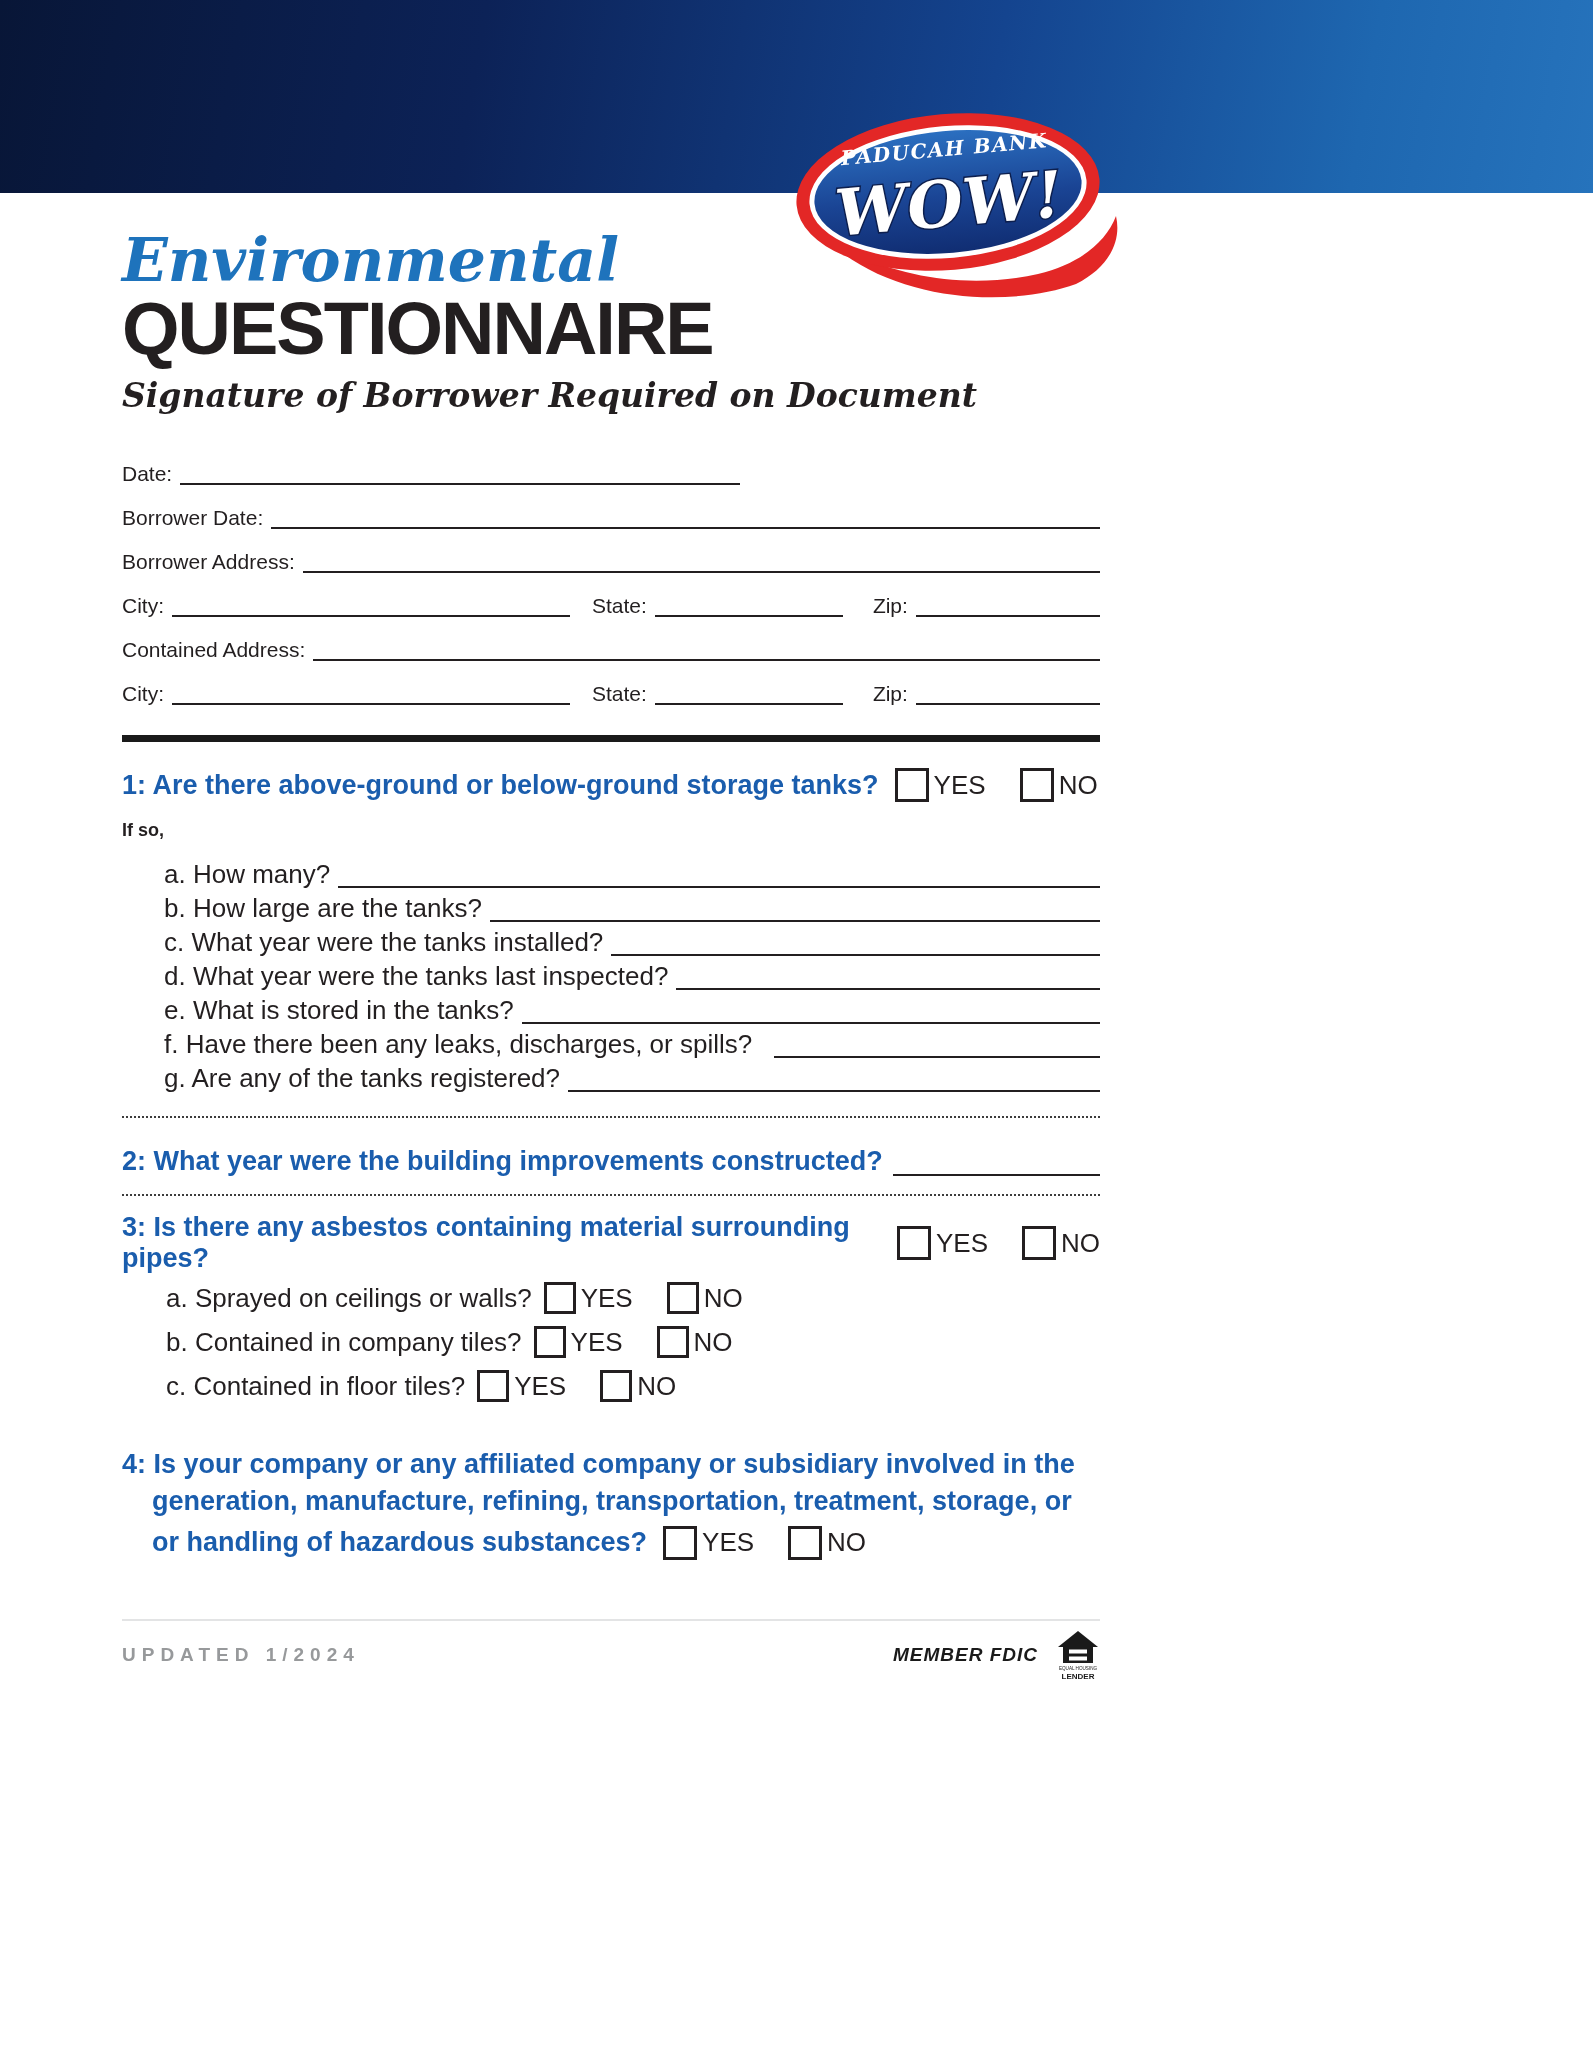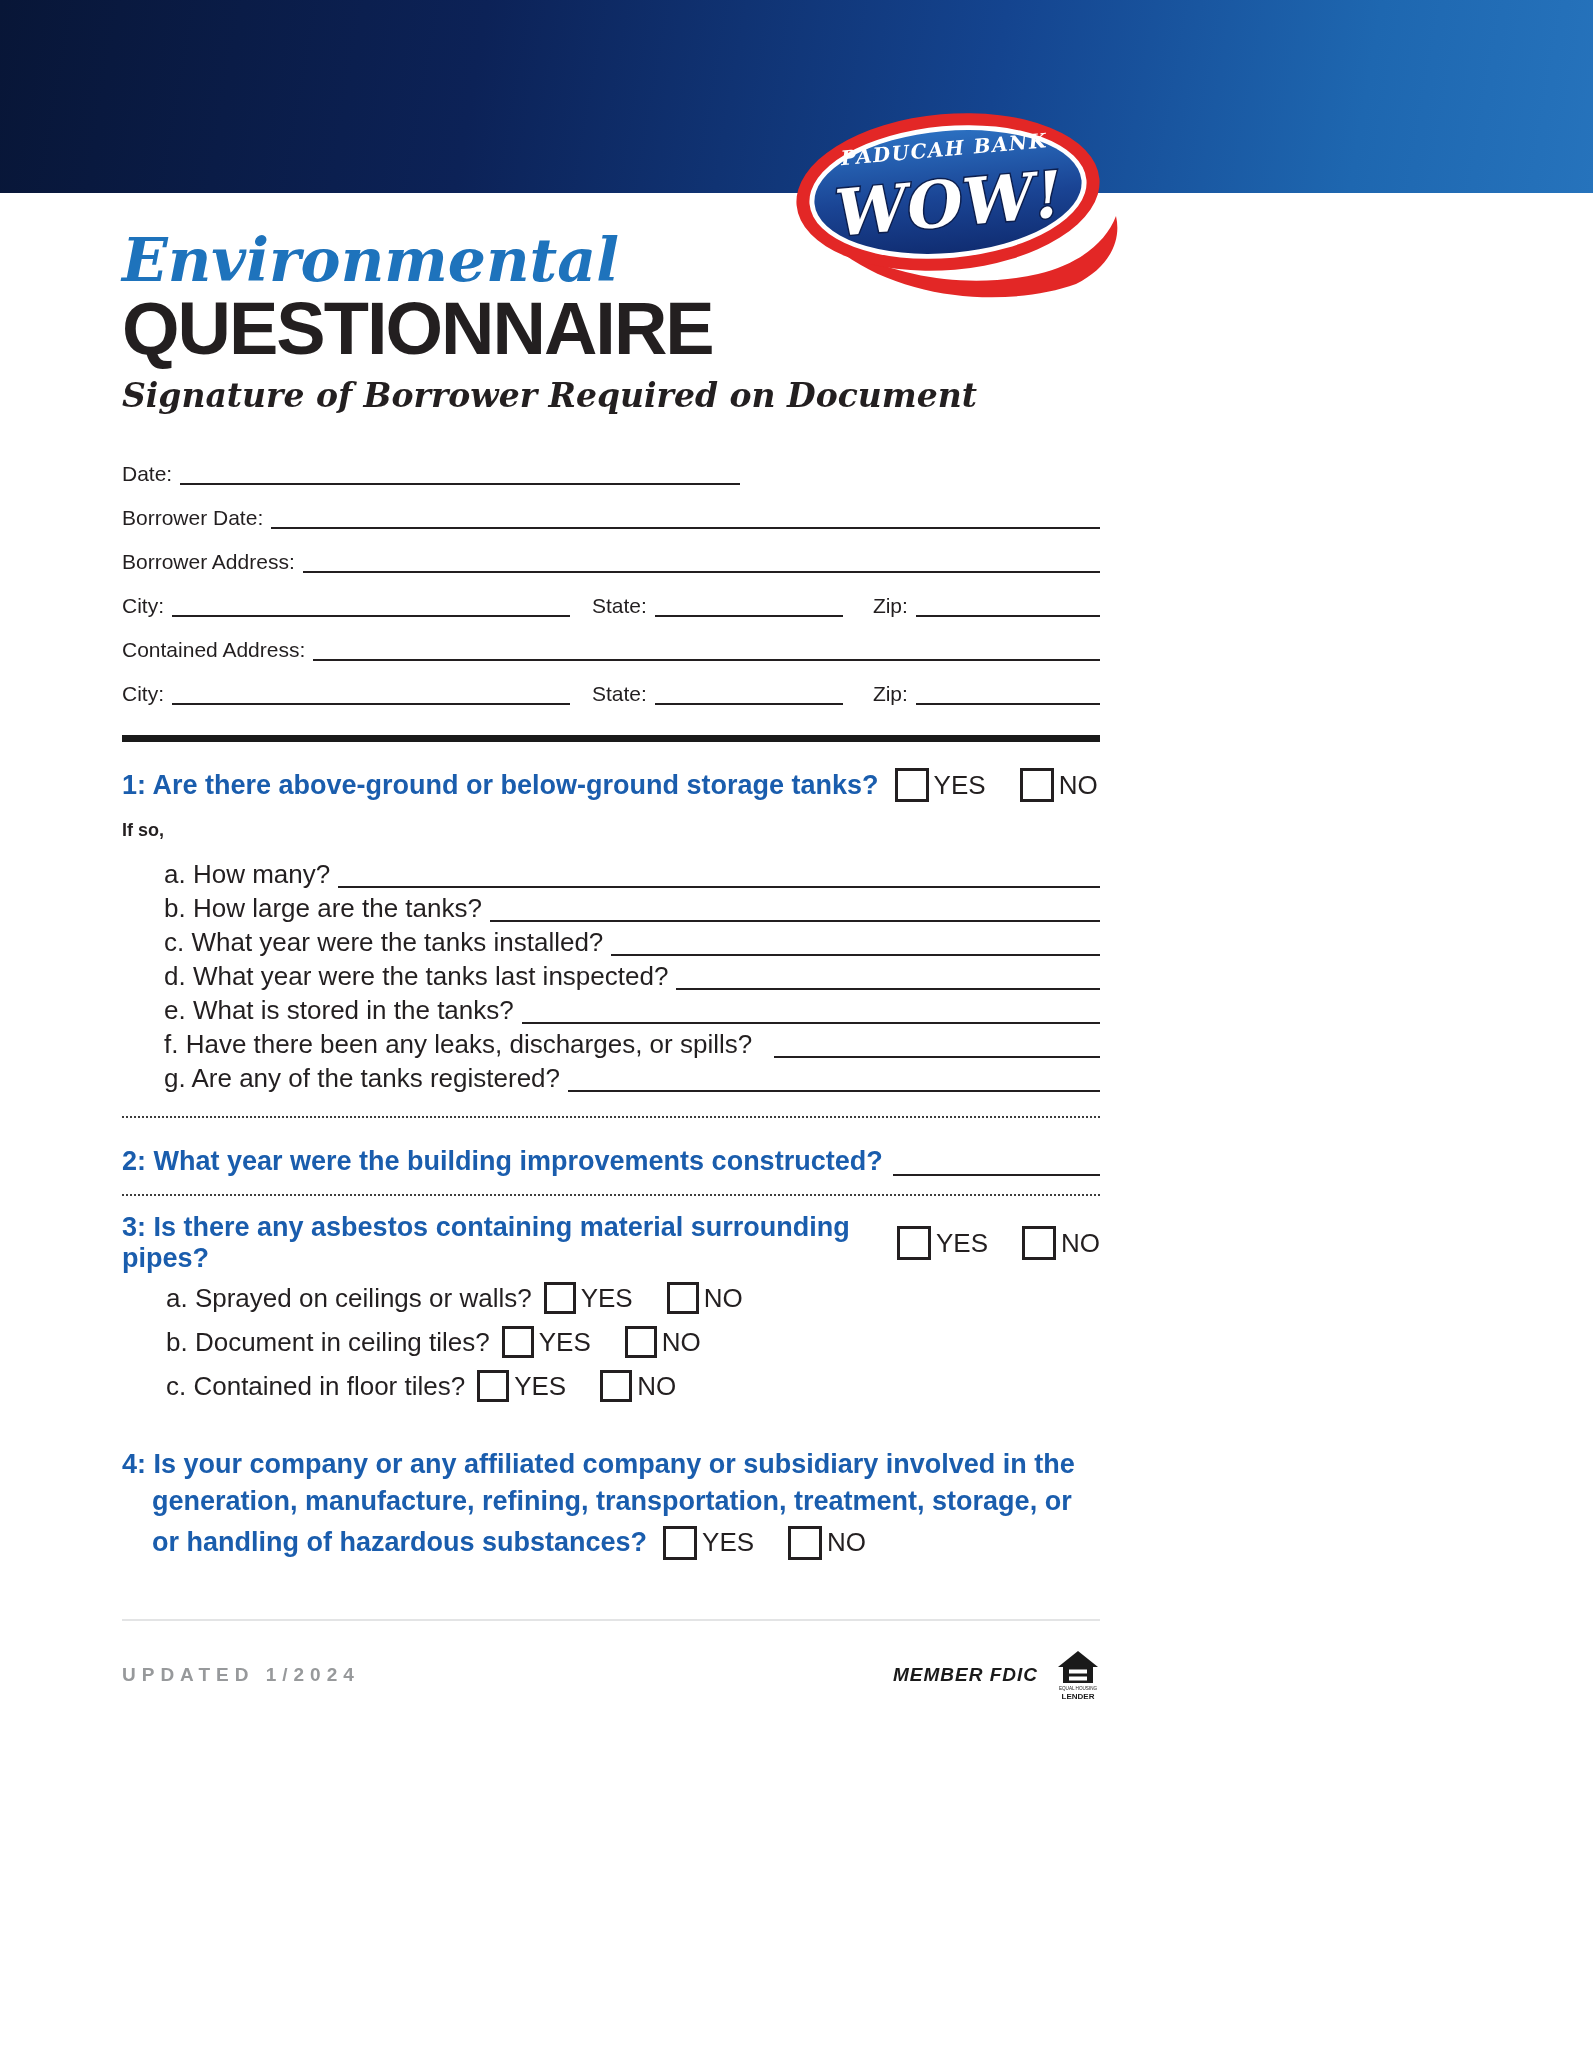--- a/index.html
+++ b/index.html
@@ -45,21 +45,21 @@
   .subcb .cb { width:32px; height:32px; }
   .dotted { margin-top:24px; width:978px; border-top:2px dotted #3c3c3c; }
   .q2row { display:flex; align-items:flex-end; height:40px; margin-top:18px; width:978px; }
   .q2row .q { white-space:nowrap; padding-right:10px; line-height:1.1; }
   .q4 { margin-top:40px; }
   .q4 .q4line { font-size:27px; line-height:37px; }
   .q4 .indent { padding-left:30px; }
   .q4row { display:flex; align-items:center; margin-top:4px; }
 
   
-  .footer { margin-top:58px; width:978px; border-top:2px solid #e3e4e5; padding-top:28px;
+  .footer { margin-top:58px; width:978px; border-top:2px solid #e3e4e5; padding-top:8px;
     display:flex; justify-content:space-between; align-items:center; }
   .updated { color:#97999b; font-weight:bold; font-size:19px; letter-spacing:6px; }
   .fright { display:flex; align-items:center; gap:18px; }
   .fdic { font-style:italic; font-weight:bold; font-size:19px; letter-spacing:1px; color:#1a1a1a; }
 </style>
 </head>
 <body>
 
 <div class="page">
 
@@ -181,21 +181,21 @@
       <span class="cbl">NO</span>
     </div>
     <div class="subcb">
       <span>a. Sprayed on ceilings or walls?</span>
       <span class="cb" style="margin-left:12px"></span>
       <span class="cbl">YES</span>
       <span class="cb gap2"></span>
       <span class="cbl">NO</span>
     </div>
     <div class="subcb">
-      <span>b. Document in ceiling tiles?</span>
+      <span>b. Contained in company tiles?</span>
       <span class="cb" style="margin-left:12px"></span>
       <span class="cbl">YES</span>
       <span class="cb gap2"></span>
       <span class="cbl">NO</span>
     </div>
     <div class="subcb">
       <span>c. Contained in floor tiles?</span>
       <span class="cb" style="margin-left:12px"></span>
       <span class="cbl">YES</span>
       <span class="cb gap2"></span>

